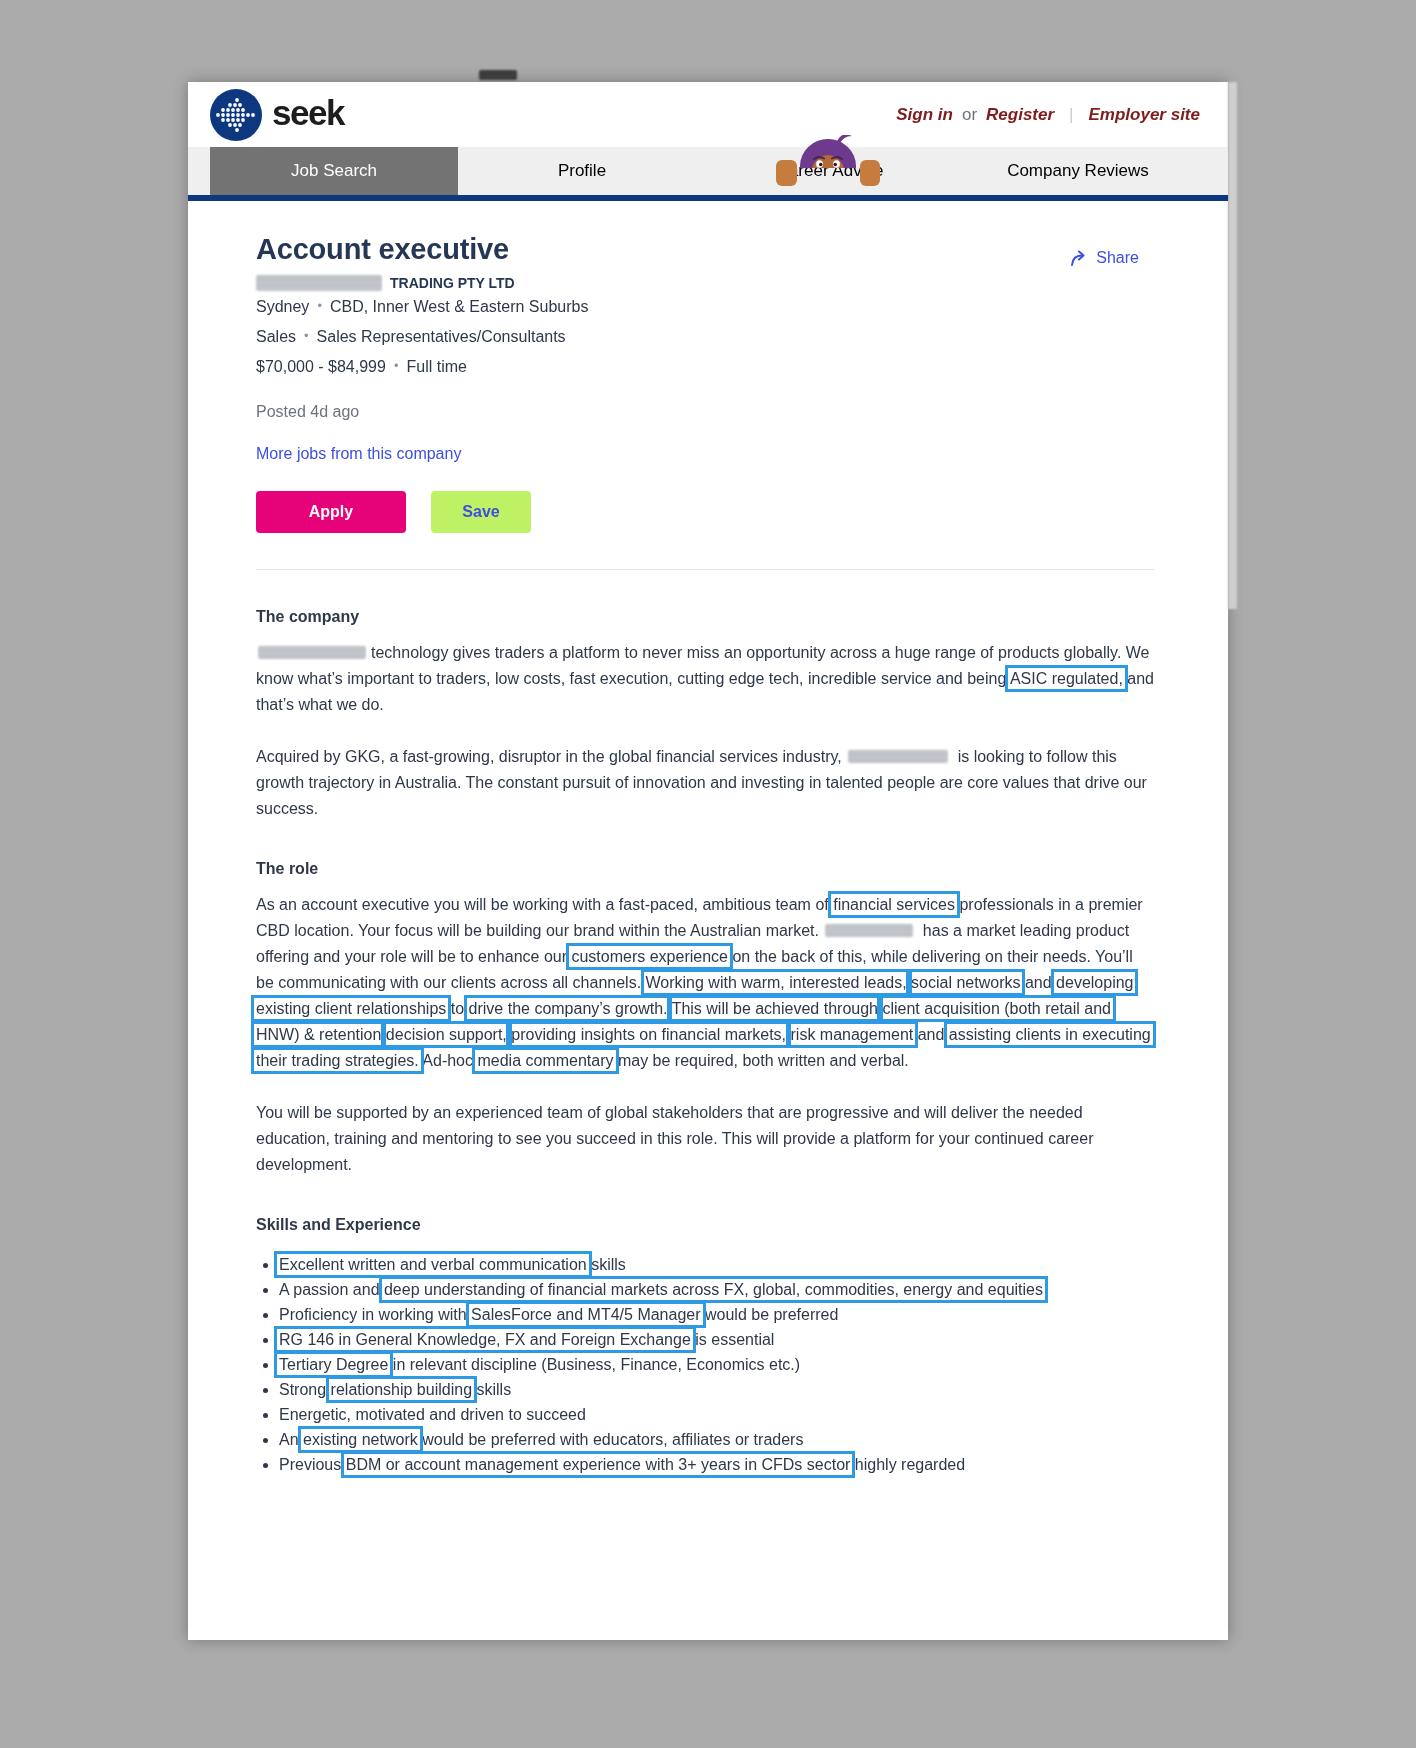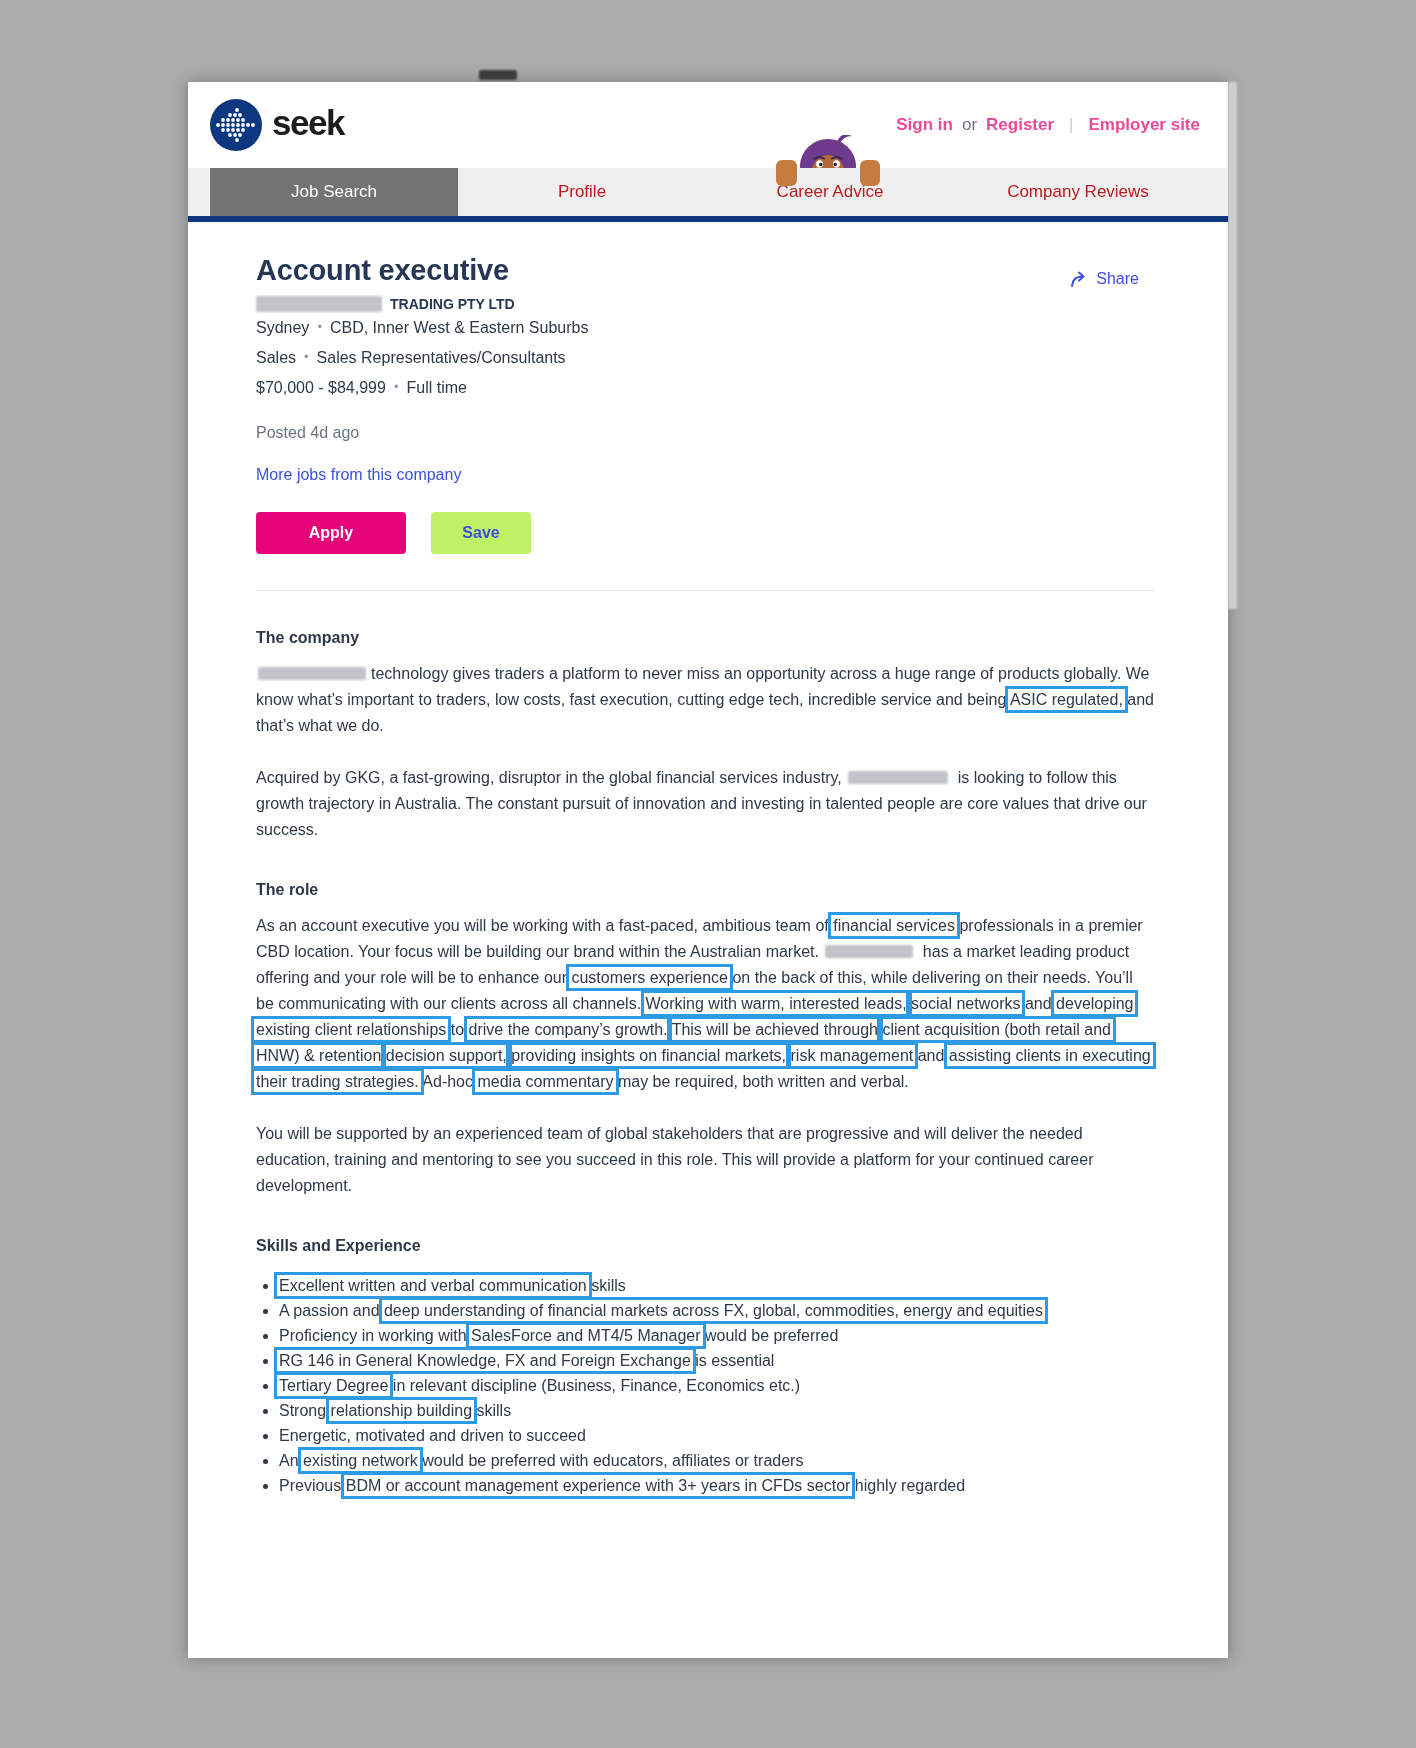--- a/index.html
+++ b/index.html
@@ -9,31 +9,31 @@
   }
   .viewport{position:relative;width:1416px;height:1748px;}
   .card{
     position:absolute;left:188px;top:82px;width:1040px;min-height:1558px;
     background:#ffffff;box-shadow:0 0 14px rgba(0,0,0,.30);
   }
   .side-strip{position:absolute;left:1040px;top:0;width:9px;height:527px;background:#cfcfcf;filter:blur(1px);}
   .artifact{position:absolute;left:291px;top:-12px;width:38px;height:10px;background:#3c3c3c;border-radius:2px;filter:blur(1px);}
 
   
-  .site-header{height:86px;display:flex;align-items:center;justify-content:space-between;padding:0 28px 0 22px;box-sizing:border-box;}
+  .site-header{height:65px;display:flex;align-items:center;justify-content:space-between;padding:0 28px 0 22px;box-sizing:border-box;}
   .logo{display:flex;align-items:center;gap:10px;cursor:pointer;}
   .logo-text{font-size:35px;font-weight:bold;color:#1d1d1d;letter-spacing:-1.5px;padding-bottom:4px;}
   .header-links{display:flex;align-items:center;gap:9px;font-size:17px;}
-  .header-links a{color:#ec4899;font-weight:bold;text-decoration:none;cursor:pointer;}
+  .header-links a{color:#7f1d1d;font-weight:bold;text-decoration:none;cursor:pointer;font-style:italic;}
   .or{color:#69737f;}
   .pipe{color:#c8ccd2;padding:0 6px;}
 
   
   .nav{height:48px;background:#efefef;border-bottom:6px solid #0d3880;display:flex;padding-left:22px;position:relative;}
-  .nav-tab{width:248px;display:flex;align-items:center;justify-content:center;font-size:17px;color:#b91c1c;cursor:pointer;}
+  .nav-tab{width:248px;display:flex;align-items:center;justify-content:center;font-size:17px;color:#000000;cursor:pointer;}
   .nav-tab.active{background:#737373;color:#ffffff;}
   .peeker{position:absolute;left:587px;top:53px;z-index:5;}
 
   
   .content{padding:0 74px 160px 68px;}
   .job-header{position:relative;padding-top:30px;}
   h1{margin:0;font-size:29px;font-weight:bold;color:#253754;letter-spacing:-.2px;line-height:36px;}
   .company-line{margin-top:8px;font-size:14px;font-weight:bold;color:#253754;display:flex;align-items:center;}
   .redact{
     display:inline-block;height:13px;border-radius:2px;vertical-align:-1px;margin:0 5px 0 2px;

